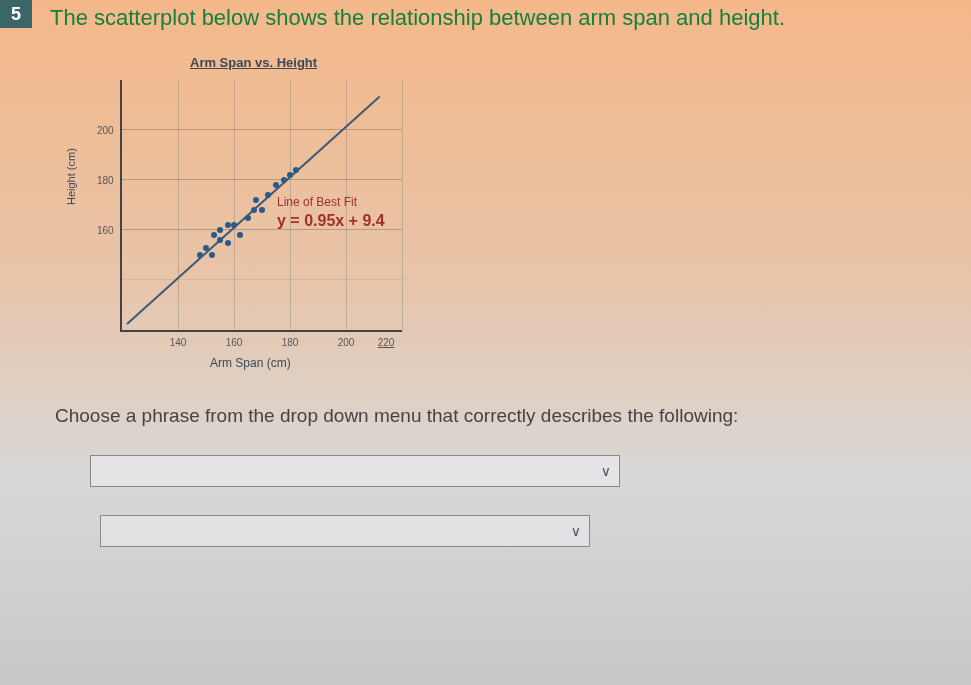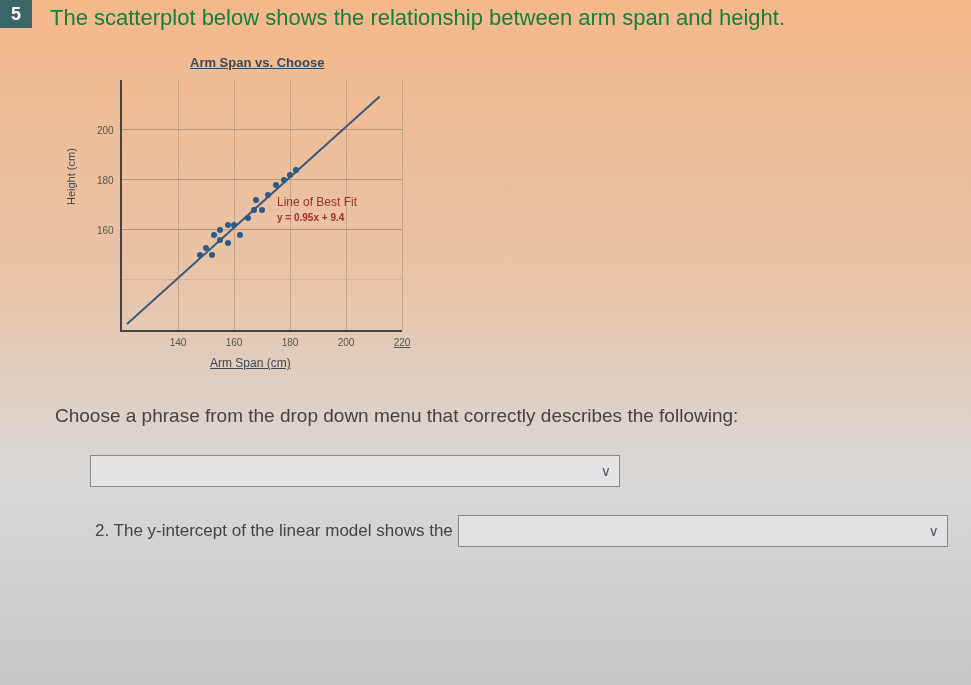--- a/index.html
+++ b/index.html
@@ -59,21 +59,20 @@
     font-size: 11px;
     color: #3a4a5a;
     filter: blur(0.5px);
   }
   .x-axis-label {
     position: absolute;
     bottom: 5px;
     left: 130px;
     font-size: 12px;
     color: #3a4a5a;
-    text-decoration: underline;
   }
   .plot-area {
     position: absolute;
     top: 25px;
     left: 40px;
     width: 280px;
     height: 250px;
     border-left: 2px solid #444;
     border-bottom: 2px solid #444;
   }
@@ -130,21 +129,21 @@
     left: 155px;
     font-size: 12px;
     color: #a03030;
     font-weight: normal;
     filter: blur(0.4px);
   }
   .fit-equation {
     position: absolute;
     top: 132px;
     left: 155px;
-    font-size: 10px;
+    font-size: 16px;
     color: #a03030;
     font-weight: bold;
     filter: blur(0.3px);
   }
   .instruction-text {
     position: absolute;
     top: 405px;
     left: 55px;
     color: #444;
     font-size: 19px;
@@ -191,37 +190,37 @@
     font-size: 14px;
   }
 </style>
 </head>
 <body>
 
 <div class="question-number">5</div>
 <div class="question-text">The scatterplot below shows the relationship between arm span and height.</div>
 
 <div class="chart-container">
-  <div class="chart-title">Arm Span vs. Choose</div>
+  <div class="chart-title">Arm Span vs. Height</div>
   <div class="y-axis-label">Height (cm)</div>
   <div class="x-axis-label">Arm Span (cm)</div>
   <div class="plot-area" id="plot-area">
     <div class="best-fit-line"></div>
     <div class="fit-label">Line of Best Fit</div>
     <div class="fit-equation">y = 0.95x + 9.4</div>
   <div class="grid-line-v" style="left: 56px;"></div>
       <div class="tick-x" style="left: 56px;">140</div>
       <div class="grid-line-v" style="left: 112px;"></div>
       <div class="tick-x" style="left: 112px;">160</div>
       <div class="grid-line-v" style="left: 168px;"></div>
       <div class="tick-x" style="left: 168px;">180</div>
       <div class="grid-line-v" style="left: 224px;"></div>
       <div class="tick-x" style="left: 224px;">200</div>
       <div class="grid-line-v" style="left: 280px;"></div>
-      <div class="tick-x" style="left: 280px; text-decoration: underline;">220</div>
+      <div class="tick-x" style="left: 264px; text-decoration: underline;">220</div>
       <div class="grid-line-h" style="bottom: 100px;"></div>
       <div class="tick-y" style="bottom: 100px;">160</div>
       <div class="grid-line-h" style="bottom: 150px;"></div>
       <div class="tick-y" style="bottom: 150px;">180</div>
       <div class="grid-line-h" style="bottom: 200px;"></div>
       <div class="tick-y" style="bottom: 200px;">200</div>
       <div class="grid-line-h" style="bottom: 50px; opacity: 0.5;"></div>
       <div class="grid-line-h" style="bottom: 100px; opacity: 0.5;"></div>
       <div class="grid-line-h" style="bottom: 150px; opacity: 0.5;"></div>
       <div class="grid-line-h" style="bottom: 200px; opacity: 0.5;"></div>
@@ -249,17 +248,16 @@
 
 <div class="instruction-text">Choose a phrase from the drop down menu that correctly describes the following:</div>
 
 <div class="sub-q1">
   <div class="dropdown dropdown1">
     <span class="chevron">∨</span>
   </div>
 </div>
 
 <div class="sub-q2">
-  <span>2. The y-intercept of the linear model shows the</span>
   <div class="dropdown dropdown2">
     <span class="chevron">∨</span>
   </div>
 </div>
 
 </body></html>

